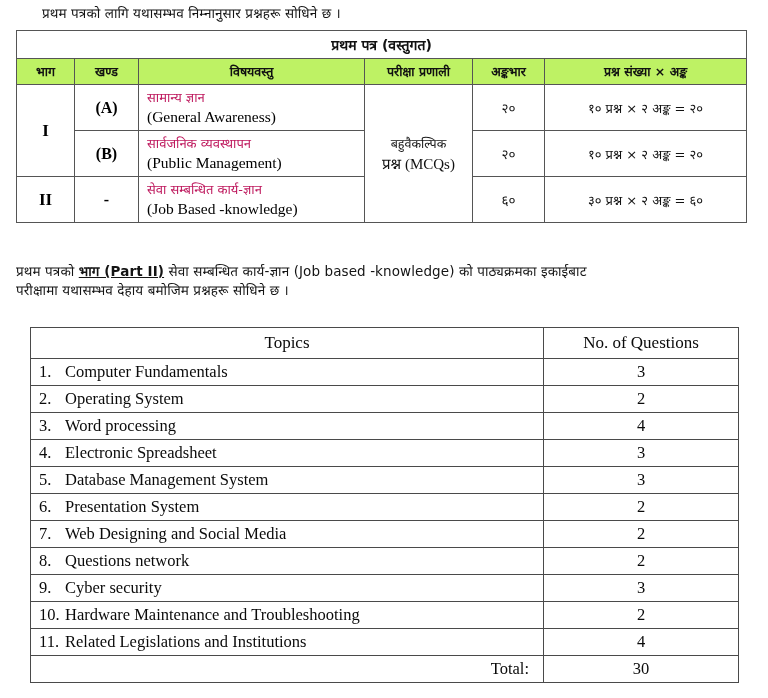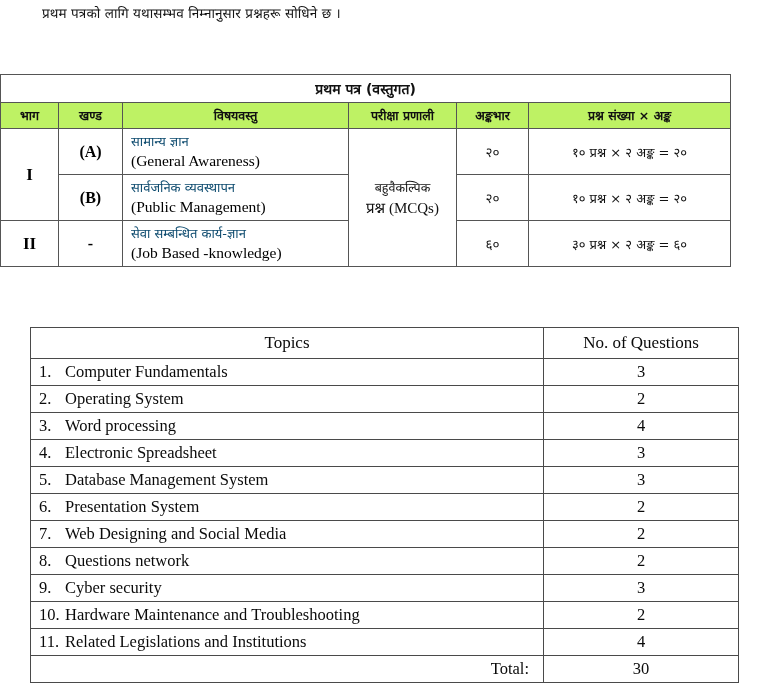--- a/index.html
+++ b/index.html
@@ -49,24 +49,23 @@
     text-align: left;
   }
   .bold-underline {
     font-weight: bold;
     text-decoration: underline;
   }
 
   
   .tbl1-wrap {
     position: absolute;
-    left: 0;
+    left: 16px;
     top: 30px;
     width: 730px;
-    margin-top: 44px;
   }
   table.t1 {
     border-collapse: collapse;
     width: 730px;
     table-layout: fixed;
   }
   table.t1 td, table.t1 th {
     border: 1px solid #555555;
     padding: 0;
     vertical-align: middle;
@@ -92,21 +91,21 @@
   }
   .t1 td.subject {
     text-align: left;
     padding: 3px 6px 4px 8px;
     line-height: 19px;
   }
   .sub-np {
     font-family: "DejaVu Sans", "Liberation Sans", sans-serif;
     font-size: 13px;
     display: block;
-    color: #0c4a6e;
+    color: #be185d;
   }
   .sub-en {
     font-family: "Liberation Serif", "DejaVu Serif", serif;
     font-size: 15.5px;
     display: block;
   }
   .t1 td.mode {
     text-align: center;
     font-family: "DejaVu Sans", "Liberation Sans", sans-serif;
     font-size: 12.5px;
@@ -251,20 +250,24 @@
             <span class="sub-np">सेवा सम्बन्धित कार्य-ज्ञान</span>
             <span class="sub-en">(Job Based -knowledge)</span>
           </td>
           <td class="weight">६०</td>
           <td class="formula">३० प्रश्न × २ अङ्क = ६०</td>
         </tr>
       </tbody>
     </table>
   </div>
 
+  <div class="para para-mid">
+    <span>प्रथम पत्रको </span><span class="bold-underline">भाग (Part II)</span><span> सेवा सम्बन्धित कार्य-ज्ञान (Job based -knowledge) को पाठ्यक्रमका इकाईबाट</span>
+    <span class="line2">परीक्षामा यथासम्भव देहाय बमोजिम प्रश्नहरू सोधिने छ ।</span>
+  </div>
 
   <div class="tbl2-wrap">
     <table class="t2">
       <colgroup>
         <col style="width:513px">
         <col style="width:195px">
       </colgroup>
       <tbody>
         <tr>
           <td class="hd">Topics</td>

